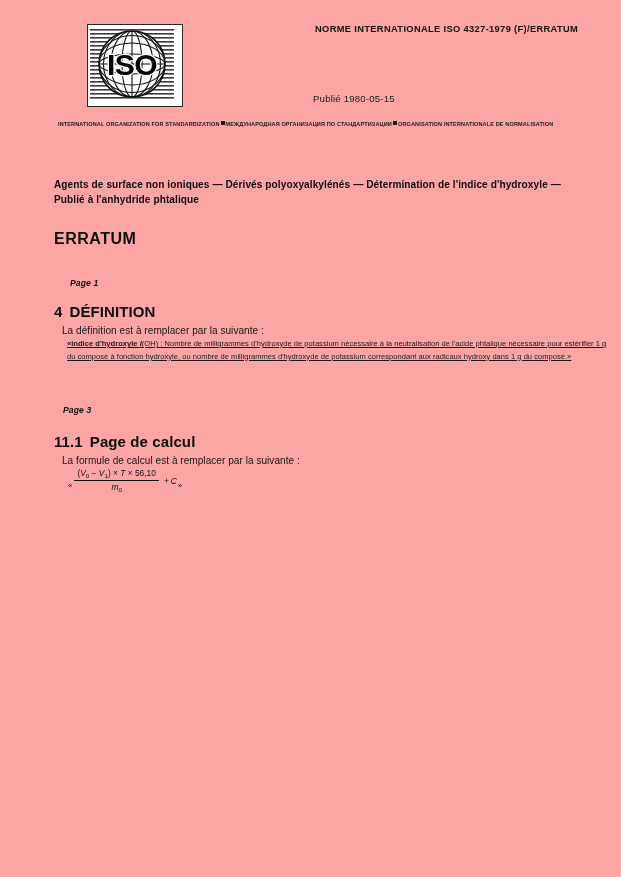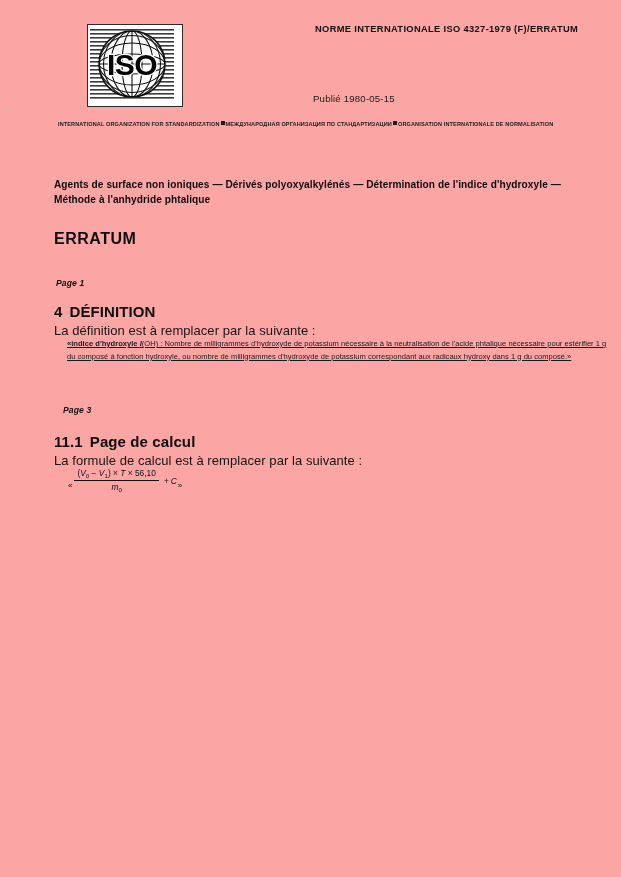--- a/index.html
+++ b/index.html
@@ -117,25 +117,26 @@
     font-size: 15px;
     font-weight: bold;
     color: #0d0d0d;
     letter-spacing: 0.1px;
     white-space: nowrap;
   }
   .clause-head .num { margin-right: 7px; }
 
   .body-line {
     position: absolute;
-    font-size: 13px;
+    font-size: 10px;
     color: #151515;
     letter-spacing: 0.06px;
     line-height: 12px;
     white-space: nowrap;
+    margin-left: 8px;
   }
 
   .quote-block {
     position: absolute;
     left: 67px;
     top: 338px;
     width: 542px;
     font-size: 7.55px;
     line-height: 12.6px;
     color: #1a1a1a;
@@ -237,25 +238,25 @@
       <text x="44" y="50" text-anchor="middle" font-family="'Liberation Sans', sans-serif" font-size="30" font-weight="bold" fill="#000000" stroke="#ffffff" stroke-width="2.4" paint-order="stroke" letter-spacing="-0.5">ISO</text>
     </svg>
   </div>
 
   <div class="published">Publié 1980-05-15</div>
 
   <div class="org-line">
     <span>INTERNATIONAL ORGANIZATION FOR STANDARDIZATION</span><span class="sep"></span><span>МЕЖДУНАРОДНАЯ ОРГАНИЗАЦИЯ ПО СТАНДАРТИЗАЦИИ</span><span class="sep"></span><span>ORGANISATION INTERNATIONALE DE NORMALISATION</span>
   </div>
 
-  <div class="doc-title">Agents de surface non ioniques — Dérivés polyoxyalkylénés — Détermination de l'indice d'hydroxyle — Méthode à l'anhydride phtalique</div>
+  <div class="doc-title">Agents de surface non ioniques — Dérivés polyoxyalkylénés — Détermination de l'indice d'hydroxyle — Publié à l'anhydride phtalique</div>
 
   <div class="erratum-head">ERRATUM</div>
 
-  <div class="page-marker" style="left:56px; top:278px;">Page 1</div>
+  <div class="page-marker" style="left:70px; top:278px;">Page 1</div>
 
   <div class="clause-head" style="left:54px; top:303px;">
     <span class="num">4</span><span>DÉFINITION</span>
   </div>
 
   <div class="body-line" style="left:54px; top:325px;">La définition est à remplacer par la suivante :</div>
 
   <div class="quote-block">
     <b>«indice d'hydroxyle </b><b><i>I</i></b><b style="font-weight:normal">(OH) : Nombre de milligrammes d'hydroxyde de potassium nécessaire à la neutralisation de l'acide phtalique nécessaire pour estérifier 1 g du composé à fonction hydroxyle, ou nombre de milligrammes d'hydroxyde de potassium correspondant aux radicaux hydroxy dans 1 g du composé.»</b>
   </div>

